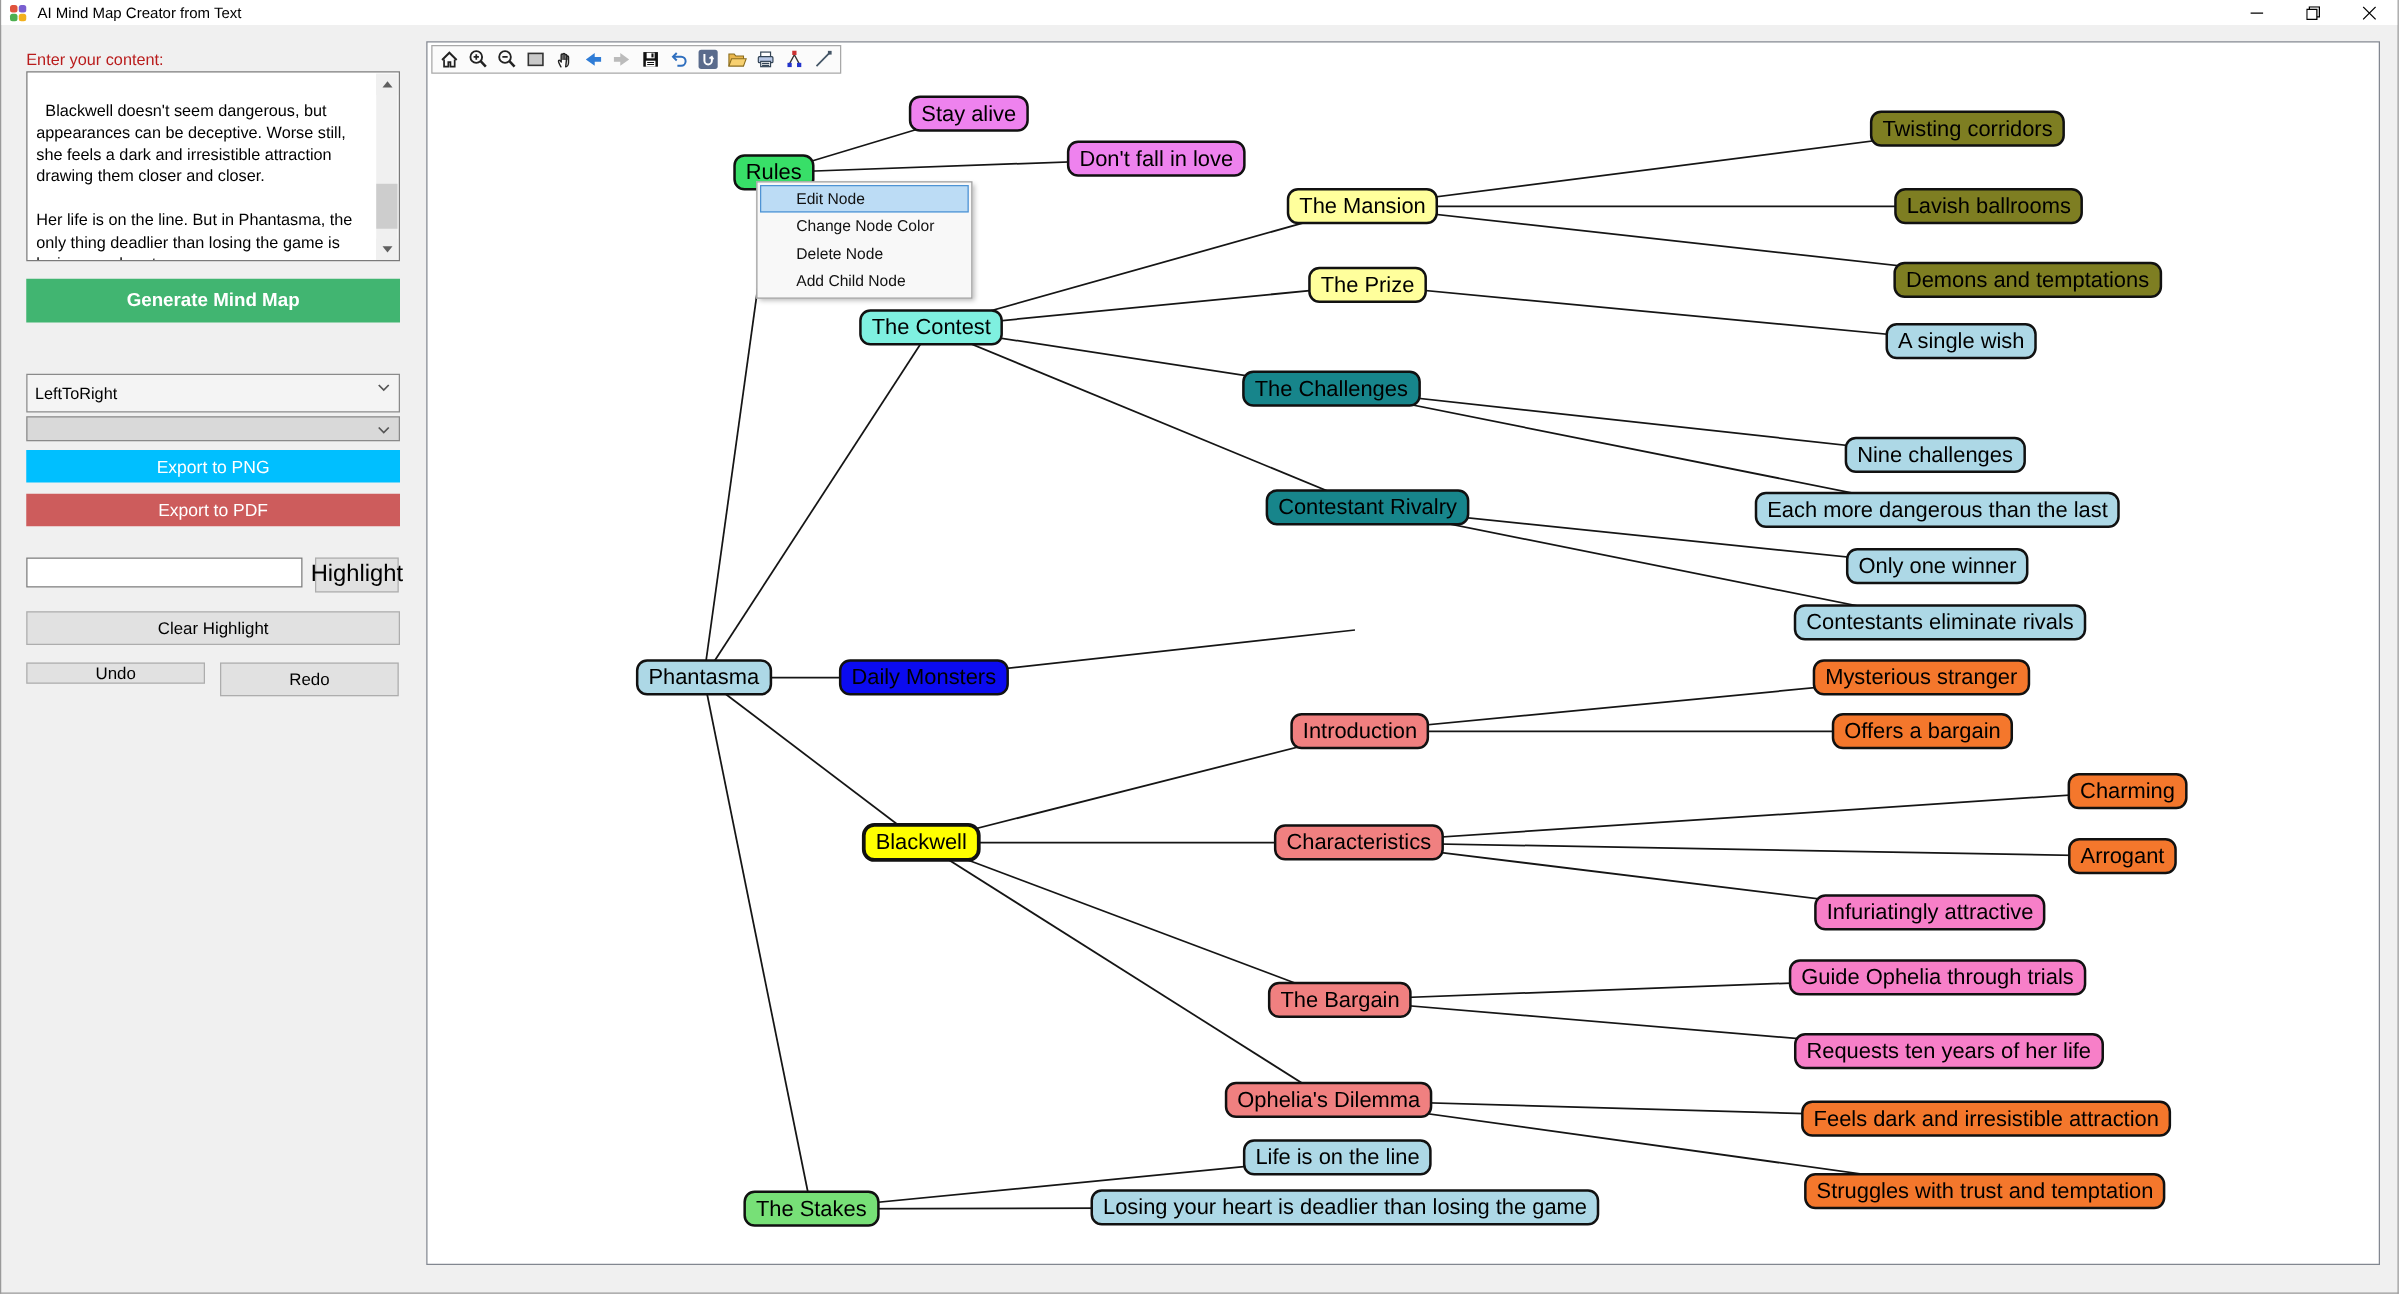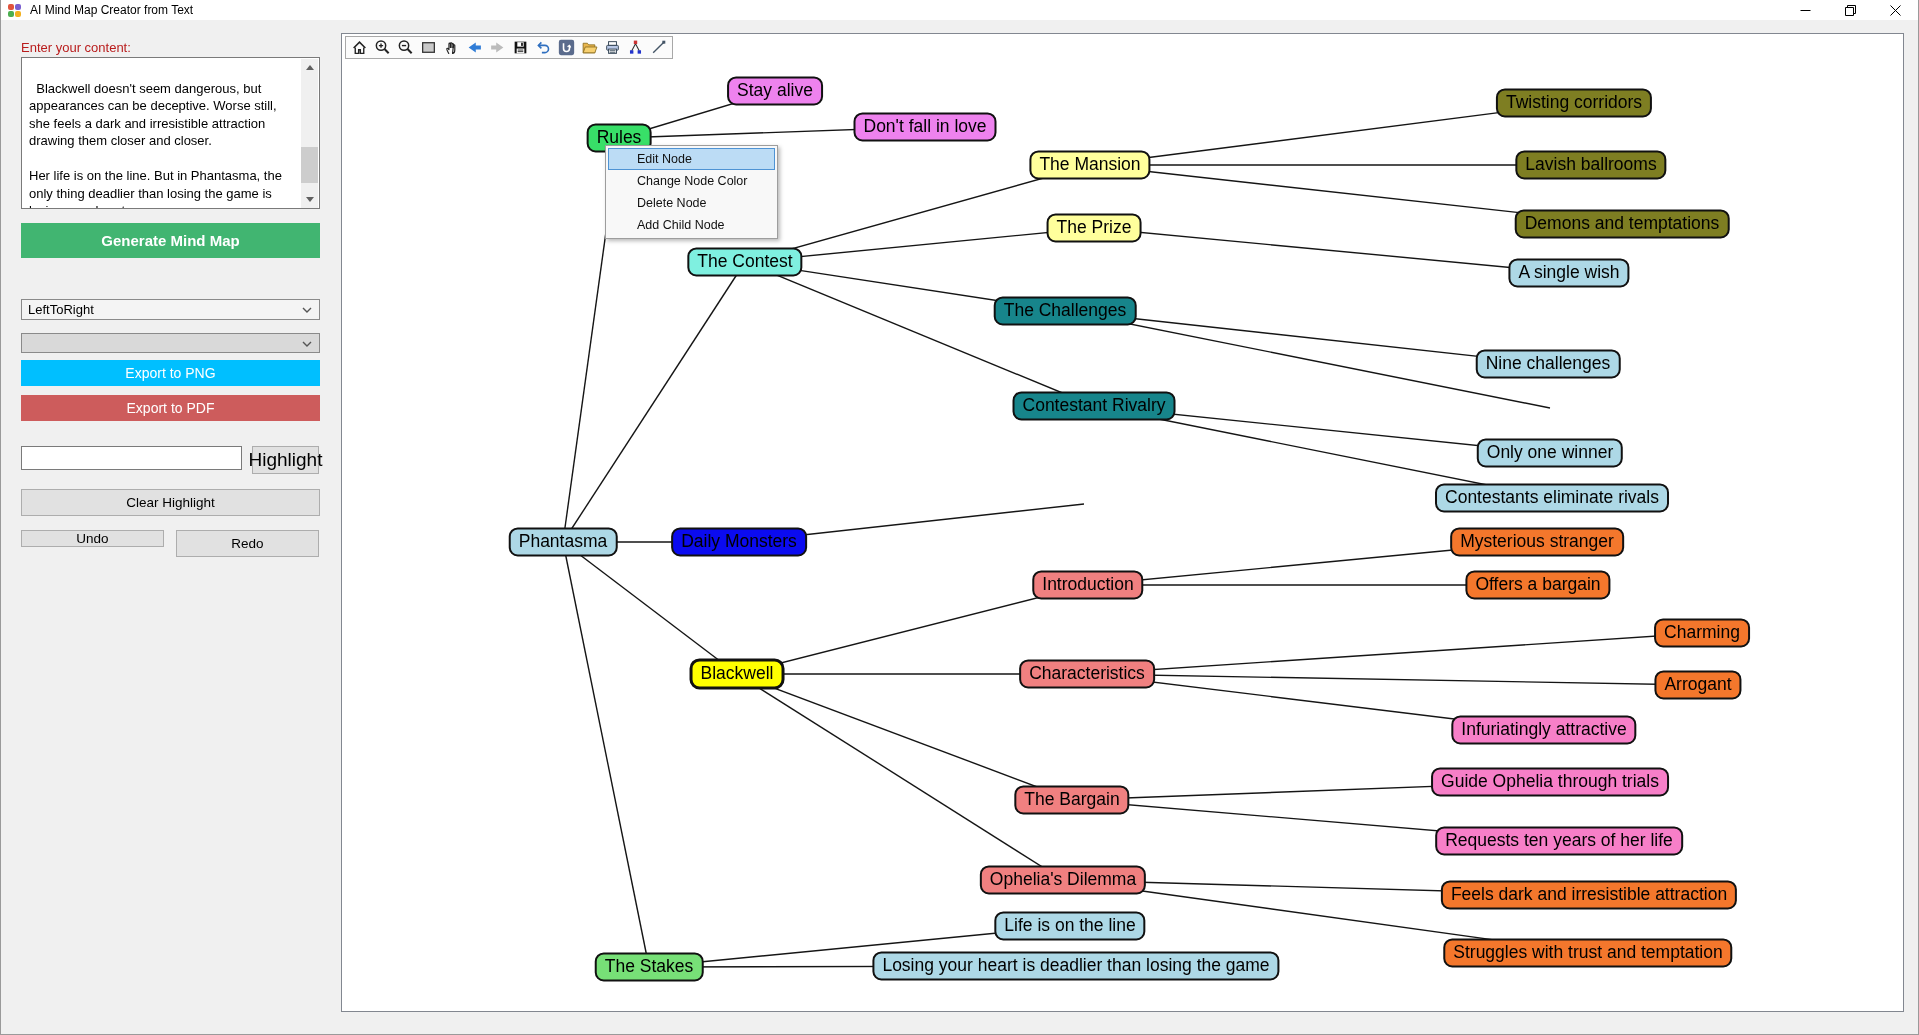--- a/index.html
+++ b/index.html
@@ -29,21 +29,21 @@
   .sb-scroll { position:absolute; right:1px; top:1px; width:17px; height:149px; background:#f0f0f0; }
   .sb-scroll .arr { position:absolute; left:0; width:17px; height:17px; background:#f0f0f0;
     display:flex; align-items:center; justify-content:center; }
   .sb-scroll .arr.up{top:0;} .sb-scroll .arr.down{bottom:0;}
   .tri-up { width:0;height:0;border-left:4px solid transparent;border-right:4px solid transparent;border-bottom:5px solid #606060; }
   .tri-down { width:0;height:0;border-left:4px solid transparent;border-right:4px solid transparent;border-top:5px solid #606060; }
   .sb-thumb { position:absolute; left:0; top:88px; width:17px; height:36px; background:#cdcdcd; }
   .sb-btn { position:absolute; left:20px; width:299px; display:flex; align-items:center;
     justify-content:center; font-size:14px; color:#000; background:#e1e1e1; border:1px solid #adadad; }
   .btn-generate { top:223px; height:35px; background:#41b571; border:none; color:#fff; font-weight:bold; font-size:15px; }
-  .combo { position:absolute; left:20px; width:299px; height:21px; background:#f4f4f4;
+  .combo { position:absolute; left:20px; width:299px; height:31px; background:#f4f4f4;
     border:1px solid #8a8a8a; display:flex; align-items:center; font-size:13px; padding-left:6px; color:#000; }
   .combo .chev { position:absolute; right:6px; top:4px; }
   .combo2 { top:333px; height:20px; background:#d9d9d9; }
   .btn-png { top:360px; height:26px; background:#00bfff; border:none; color:#fff; font-size:14px; }
   .btn-pdf { top:395px; height:26px; background:#cd5c5c; border:none; color:#fff; font-size:14px; }
   .hl-input { position:absolute; left:20px; top:446px; width:221px; height:24px;
     background:#fff; border:1px solid #7a7a7a; }
   .btn-hl { left:251px; top:446px; width:67px; height:28px; font-size:19px; }
   .btn-clear { top:489px; height:27px; font-size:13.5px; }
   .btn-undo { top:530px; width:143px; height:17px; font-size:13.5px; }
@@ -270,20 +270,21 @@
     <div class="node" style="left: 583px; top: 93px; background: rgb(238, 130, 238);">Don't fall in love</div>
     <div class="node" style="left: 403px; top: 228px; background: rgb(127, 240, 224);">The Contest</div>
     <div class="node" style="left: 748px; top: 131px; background: rgb(255, 255, 156);">The Mansion</div>
     <div class="node" style="left: 1232px; top: 69px; background: rgb(126, 126, 34);">Twisting corridors</div>
     <div class="node" style="left: 1249px; top: 131px; background: rgb(126, 126, 34);">Lavish ballrooms</div>
     <div class="node" style="left: 1280px; top: 190px; background: rgb(126, 126, 34);">Demons and temptations</div>
     <div class="node" style="left: 752px; top: 194px; background: rgb(255, 255, 156);">The Prize</div>
     <div class="node" style="left: 1227px; top: 239px; background: rgb(173, 216, 230);">A single wish</div>
     <div class="node" style="left: 723px; top: 277px; background: rgb(23, 133, 139);">The Challenges</div>
     <div class="node" style="left: 1206px; top: 330px; background: rgb(173, 216, 230);">Nine challenges</div>
+    <div class="node" style="left: 1208px; top: 374px; background: rgb(173, 216, 230);">Each more dangerous than the last</div>
     <div class="node" style="left: 752px; top: 372px; background: rgb(23, 133, 139);">Contestant Rivalry</div>
     <div class="node" style="left: 1208px; top: 419px; background: rgb(173, 216, 230);">Only one winner</div>
     <div class="node" style="left: 1210px; top: 464px; background: rgb(173, 216, 230);">Contestants eliminate rivals</div>
     <div class="node" style="left: 397px; top: 508px; background: rgb(11, 11, 240);">Daily Monsters</div>
     <div class="node selected" style="left: 395px; top: 640px; background: rgb(255, 255, 0);">Blackwell</div>
     <div class="node" style="left: 746px; top: 551px; background: rgb(240, 128, 128);">Introduction</div>
     <div class="node" style="left: 1195px; top: 508px; background: rgb(244, 119, 44);">Mysterious stranger</div>
     <div class="node" style="left: 1196px; top: 551px; background: rgb(244, 119, 44);">Offers a bargain</div>
     <div class="node" style="left: 745px; top: 640px; background: rgb(240, 128, 128);">Characteristics</div>
     <div class="node" style="left: 1360px; top: 599px; background: rgb(244, 119, 44);">Charming</div>

